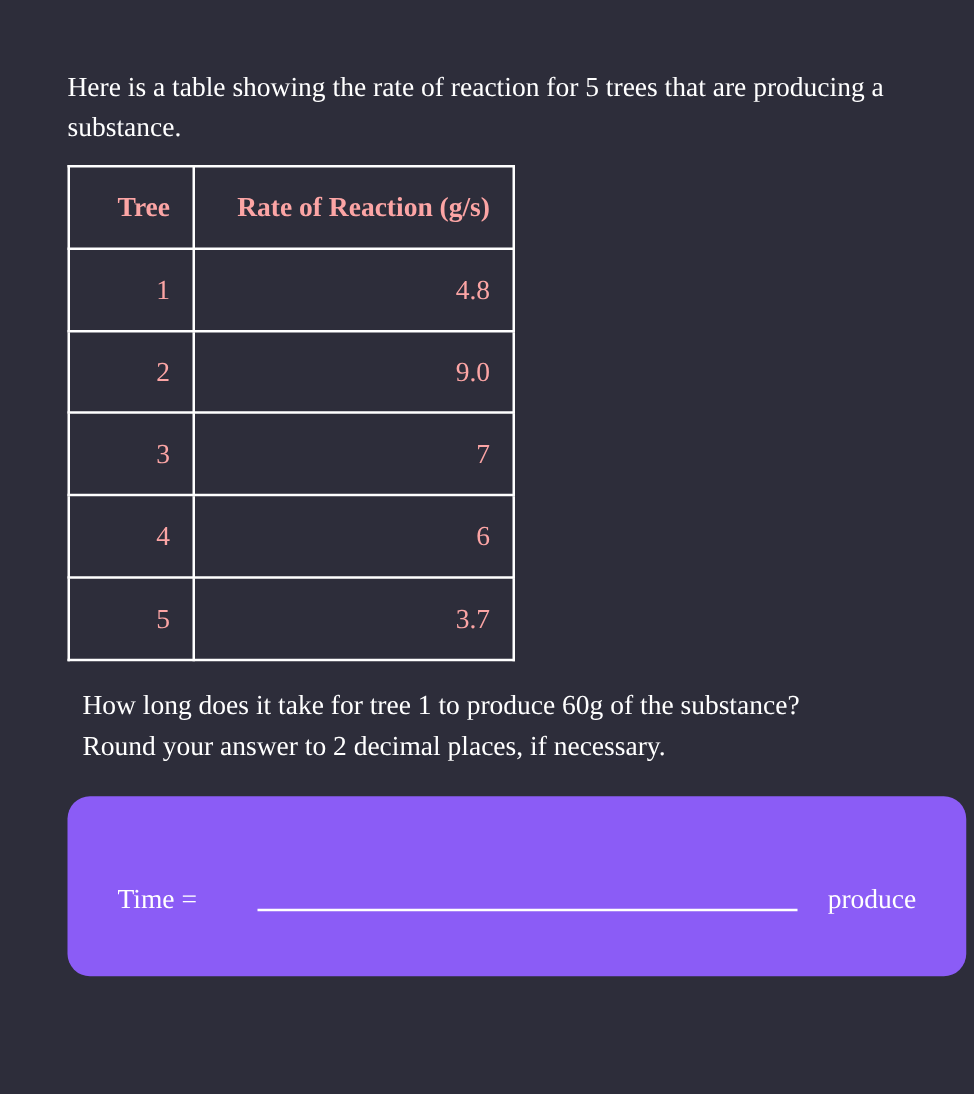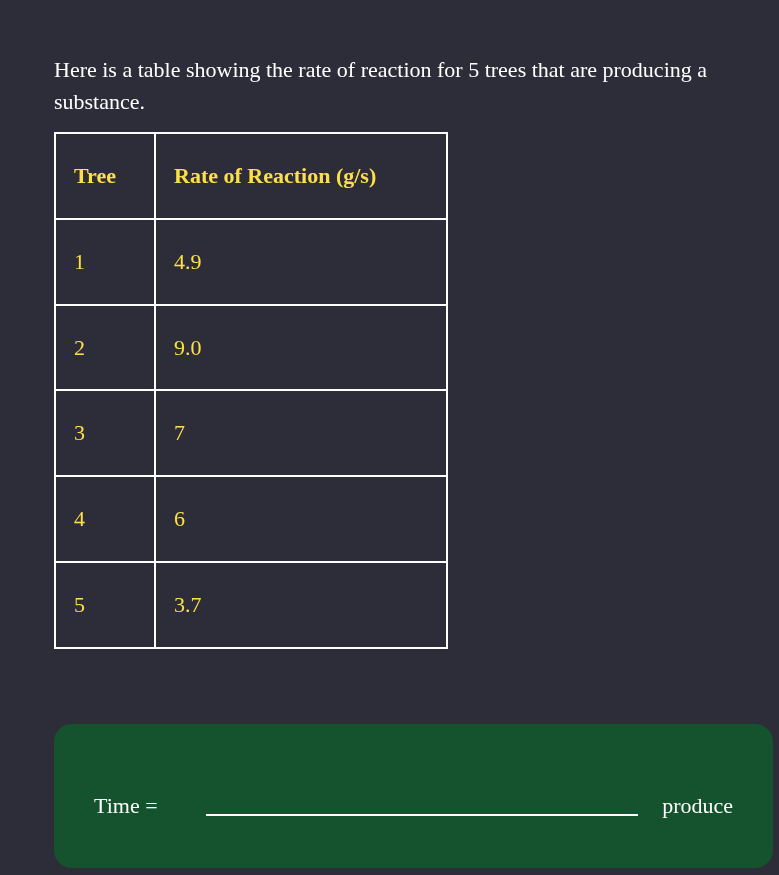--- a/index.html
+++ b/index.html
@@ -24,46 +24,46 @@
     }
 
     table {
       border-collapse: collapse;
       margin-bottom: 18px;
       min-width: 300px;
     }
 
     th, td {
       border: 2px solid #ffffff;
-      padding: 26px 18px;
-      text-align: left;
+      padding: 16px 18px;
+      text-align: right;
       font-size: 22px;
-      color: #fde047;
+      color: #fca5a5;
     }
 
     th {
       font-weight: bold;
     }
 
     td:first-child, th:first-child {
       width: 100px;
     }
 
     td:last-child, th:last-child {
-      width: 292px;
+      width: 256px;
     }
 
     .question-text {
       margin-bottom: 12px;
       line-height: 1.5;
     }
 
     .answer-box {
       margin-top: 24px;
-      background-color: #14532d;
+      background-color: #8b5cf6;
       border-radius: 18px;
       padding: 32px 28px 28px 28px;
       display: flex;
       align-items: flex-end;
       gap: 12px;
       min-height: 110px;
     }
 
     .time-label {
       font-size: 22px;
@@ -106,21 +106,21 @@
 <table>
   <thead>
     <tr>
       <th>Tree</th>
       <th>Rate of Reaction (g/s)</th>
     </tr>
   </thead>
   <tbody id="table-body">
   <tr>
         <td>1</td>
-        <td>4.9</td>
+        <td>4.8</td>
       </tr>
       <tr>
         <td>2</td>
         <td>9.0</td>
       </tr>
       <tr>
         <td>3</td>
         <td>7</td>
       </tr>
       <tr>
@@ -128,21 +128,22 @@
         <td>6</td>
       </tr>
       <tr>
         <td>5</td>
         <td>3.7</td>
       </tr>
     </tbody>
 </table>
 
 <div class="question-text">
-  <br>
+  <span>How long does it take for tree 1 to produce 60g of the substance?</span><br>
+  <span>Round your answer to 2 decimal places, if necessary.</span>
 </div>
 
 <div class="answer-box">
   <span class="time-label">Time =</span>
   <div class="answer-input-wrapper">
     <input class="answer-input" type="text" placeholder="" style="">
   </div>
   <span class="seconds-label">produce</span>
 </div>
 

